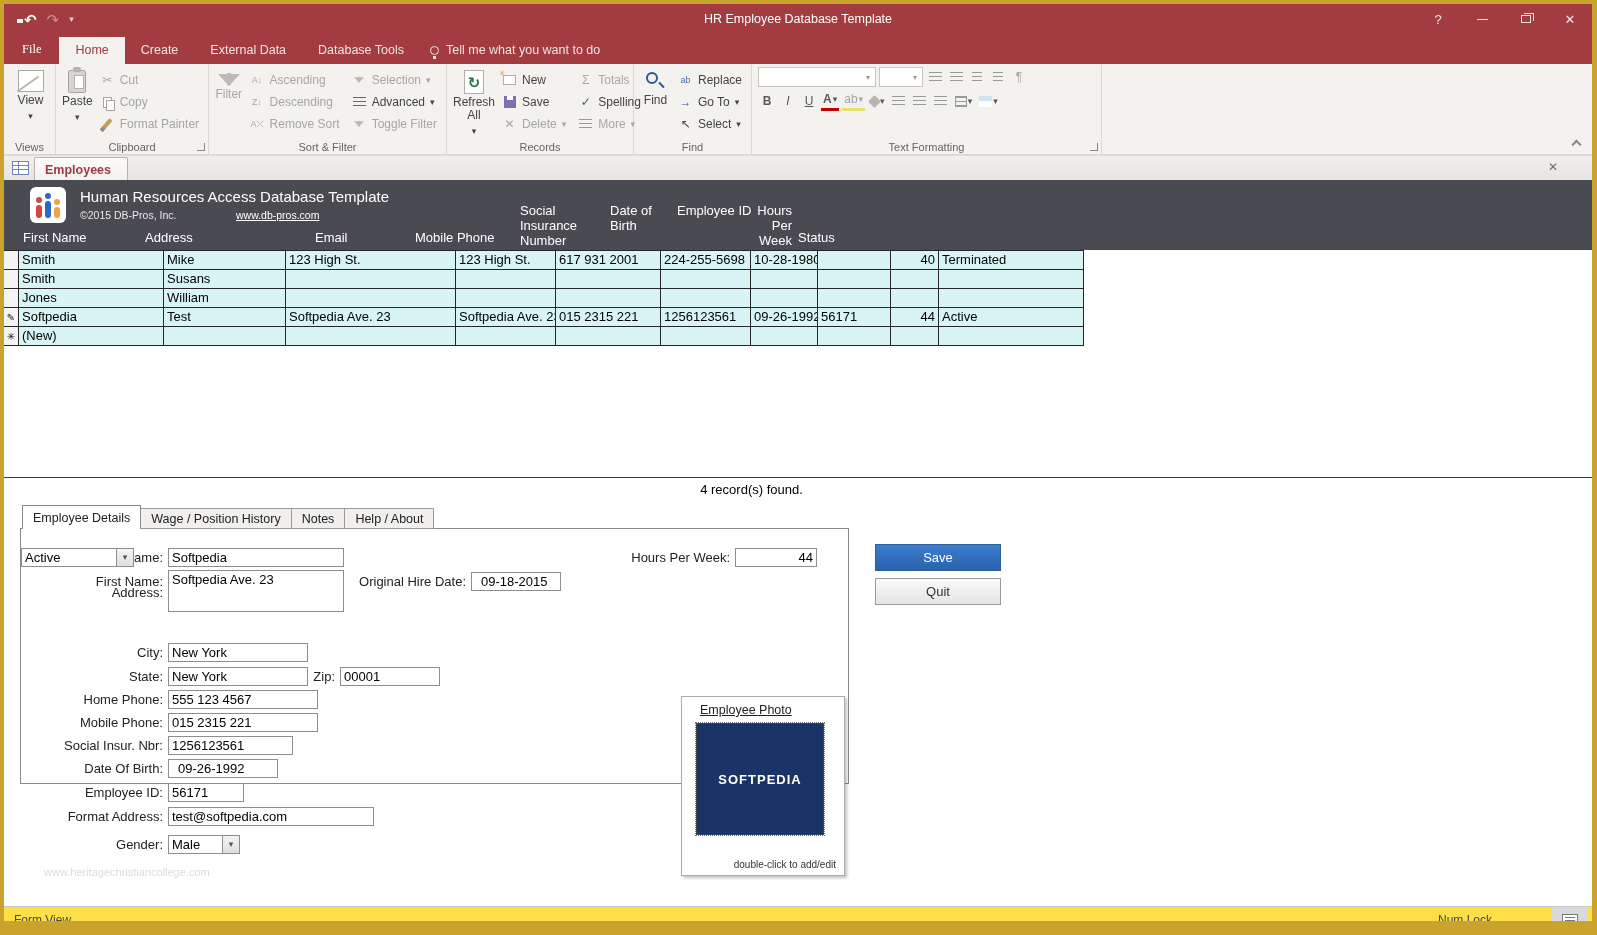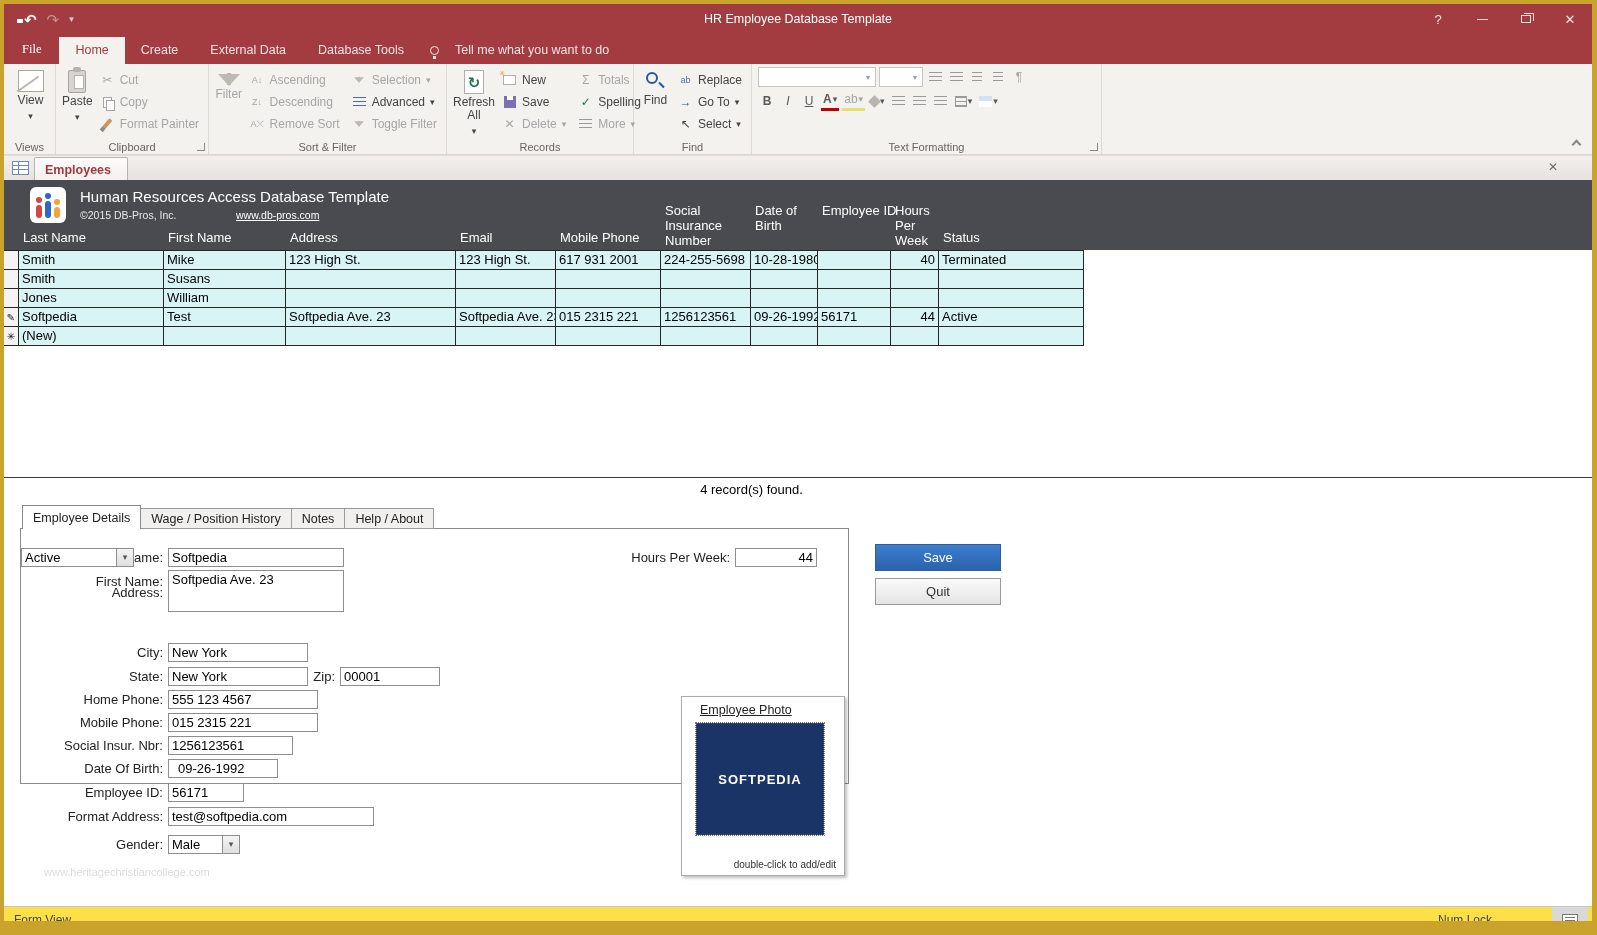--- a/index.html
+++ b/index.html
@@ -21,21 +21,21 @@
   .wbtn{width:44px;height:30px;display:flex;align-items:center;justify-content:center;font-size:13px;color:#F3E4E4;}
   .glyph-min{width:11px;height:1px;background:#F3E4E4;display:inline-block;}
   .glyph-restore{width:10px;height:8px;border:1px solid #F3E4E4;position:relative;display:inline-block;}
   .glyph-restore::before{content:"";position:absolute;left:2px;top:-3px;width:10px;height:8px;border:1px solid #F3E4E4;border-bottom:none;border-left:none;}
 
   
   .ribbontabs{position:absolute;left:0;top:30px;width:100%;height:30px;background:#A23C40;display:flex;align-items:flex-end;}
   .rtab{padding:6px 16px 7px;font-size:12.5px;color:#F3E3E3;}
   .rtab.file{padding:6px 18px 7px;color:#fff;font-family:Liberation Serif, serif;}
   .rtab.active{background:#F4F2EF;color:#A23C40;}
-  .tellme{display:flex;align-items:center;gap:16px;color:#F3E3E3;font-size:12.5px;padding:6px 10px 7px;}
+  .tellme{display:flex;align-items:center;gap:7px;color:#F3E3E3;font-size:12.5px;padding:6px 10px 7px;}
   .bulb{width:9px;height:9px;border:1.5px solid #F3E3E3;border-radius:50%;position:relative;display:inline-block;}
   .bulb::after{content:"";position:absolute;left:2px;top:9px;width:3px;height:3px;background:#F3E3E3;}
 
   
   .ribbon{position:absolute;left:0;top:60px;width:100%;height:91px;background:#F4F2EF;border-bottom:1px solid #DAD6D1;display:flex;}
   .rgroup{position:relative;height:100%;border-right:1px solid #DCD8D4;padding:3px 4px 16px 6px;display:flex;align-items:flex-start;gap:2px;}
   .glabel{position:absolute;bottom:1px;left:0;width:100%;text-align:center;font-size:11px;color:#686460;}
   .launcher{position:absolute;bottom:3px;right:3px;width:8px;height:8px;border-right:1px solid #8a8680;border-bottom:1px solid #8a8680;}
   .bigbtn{width:48px;display:flex;flex-direction:column;align-items:center;text-align:center;font-size:12px;line-height:13px;color:#444;padding-top:3px;gap:2px;}
   .bigbtn.off{color:#A6A6A6;}
@@ -403,29 +403,28 @@
   <div class="band">
     <span class="logo">
       <span class="fig red"></span>
       <span class="fig blue"></span>
       <span class="fig orange"></span>
     </span>
     <span class="brand-title">Human Resources Access Database Template</span>
     <span class="brand-copy">©2015 DB-Pros, Inc.</span>
     <a class="brand-link">www.db-pros.com</a>
     <div class="hcols">
-      <span class="hc c0">Last Name</span>
       <span class="hc c1">First Name</span>
       <span class="hc c2">Address</span>
       <span class="hc c3">Email</span>
       <span class="hc c4">Mobile Phone</span>
       <span class="hc c5 top">Social Insurance Number</span>
       <span class="hc c6 top">Date of Birth</span>
       <span class="hc c7 top nowrap">Employee ID</span>
-      <span class="hc c8 top" style="text-align:left">Hours Per Week</span>
+      <span class="hc c8 top" style="text-align:right">Hours Per Week</span>
       <span class="hc c9">Status</span>
     </div>
   </div>
 
   <div class="rows">
     <div class="drow">
         <span class="selcell"></span>
         <span class="cell c0">Smith</span>
         <span class="cell c1">Mike</span>
         <span class="cell c2">123 High St.</span>
@@ -556,20 +555,24 @@
         <span class="cbtn">▾</span>
       </span>
     </div>
 
     <div class="frow" style="top:18px">
       <span class="combo">
         <input class="fin" style="width: 95px;" value="Active">
         <span class="cbtn">▾</span>
       </span>
     </div>
+    <div class="frow" style="top:42px">
+      <label class="mid-label">Original Hire Date:</label>
+      <input class="fin ind" style="width: 90px;" value="09-18-2015">
+    </div>
     <div class="frow" style="top:18px">
       <label class="hpw-label">Hours Per Week:</label>
       <input class="fin ta-r" style="width: 82px;" value="44">
     </div>
 
     <div class="photo">
       <span class="photo-title">Employee Photo</span>
       <div class="photo-img">
         <span class="photo-brand">SOFTPEDIA</span>
       </div>

